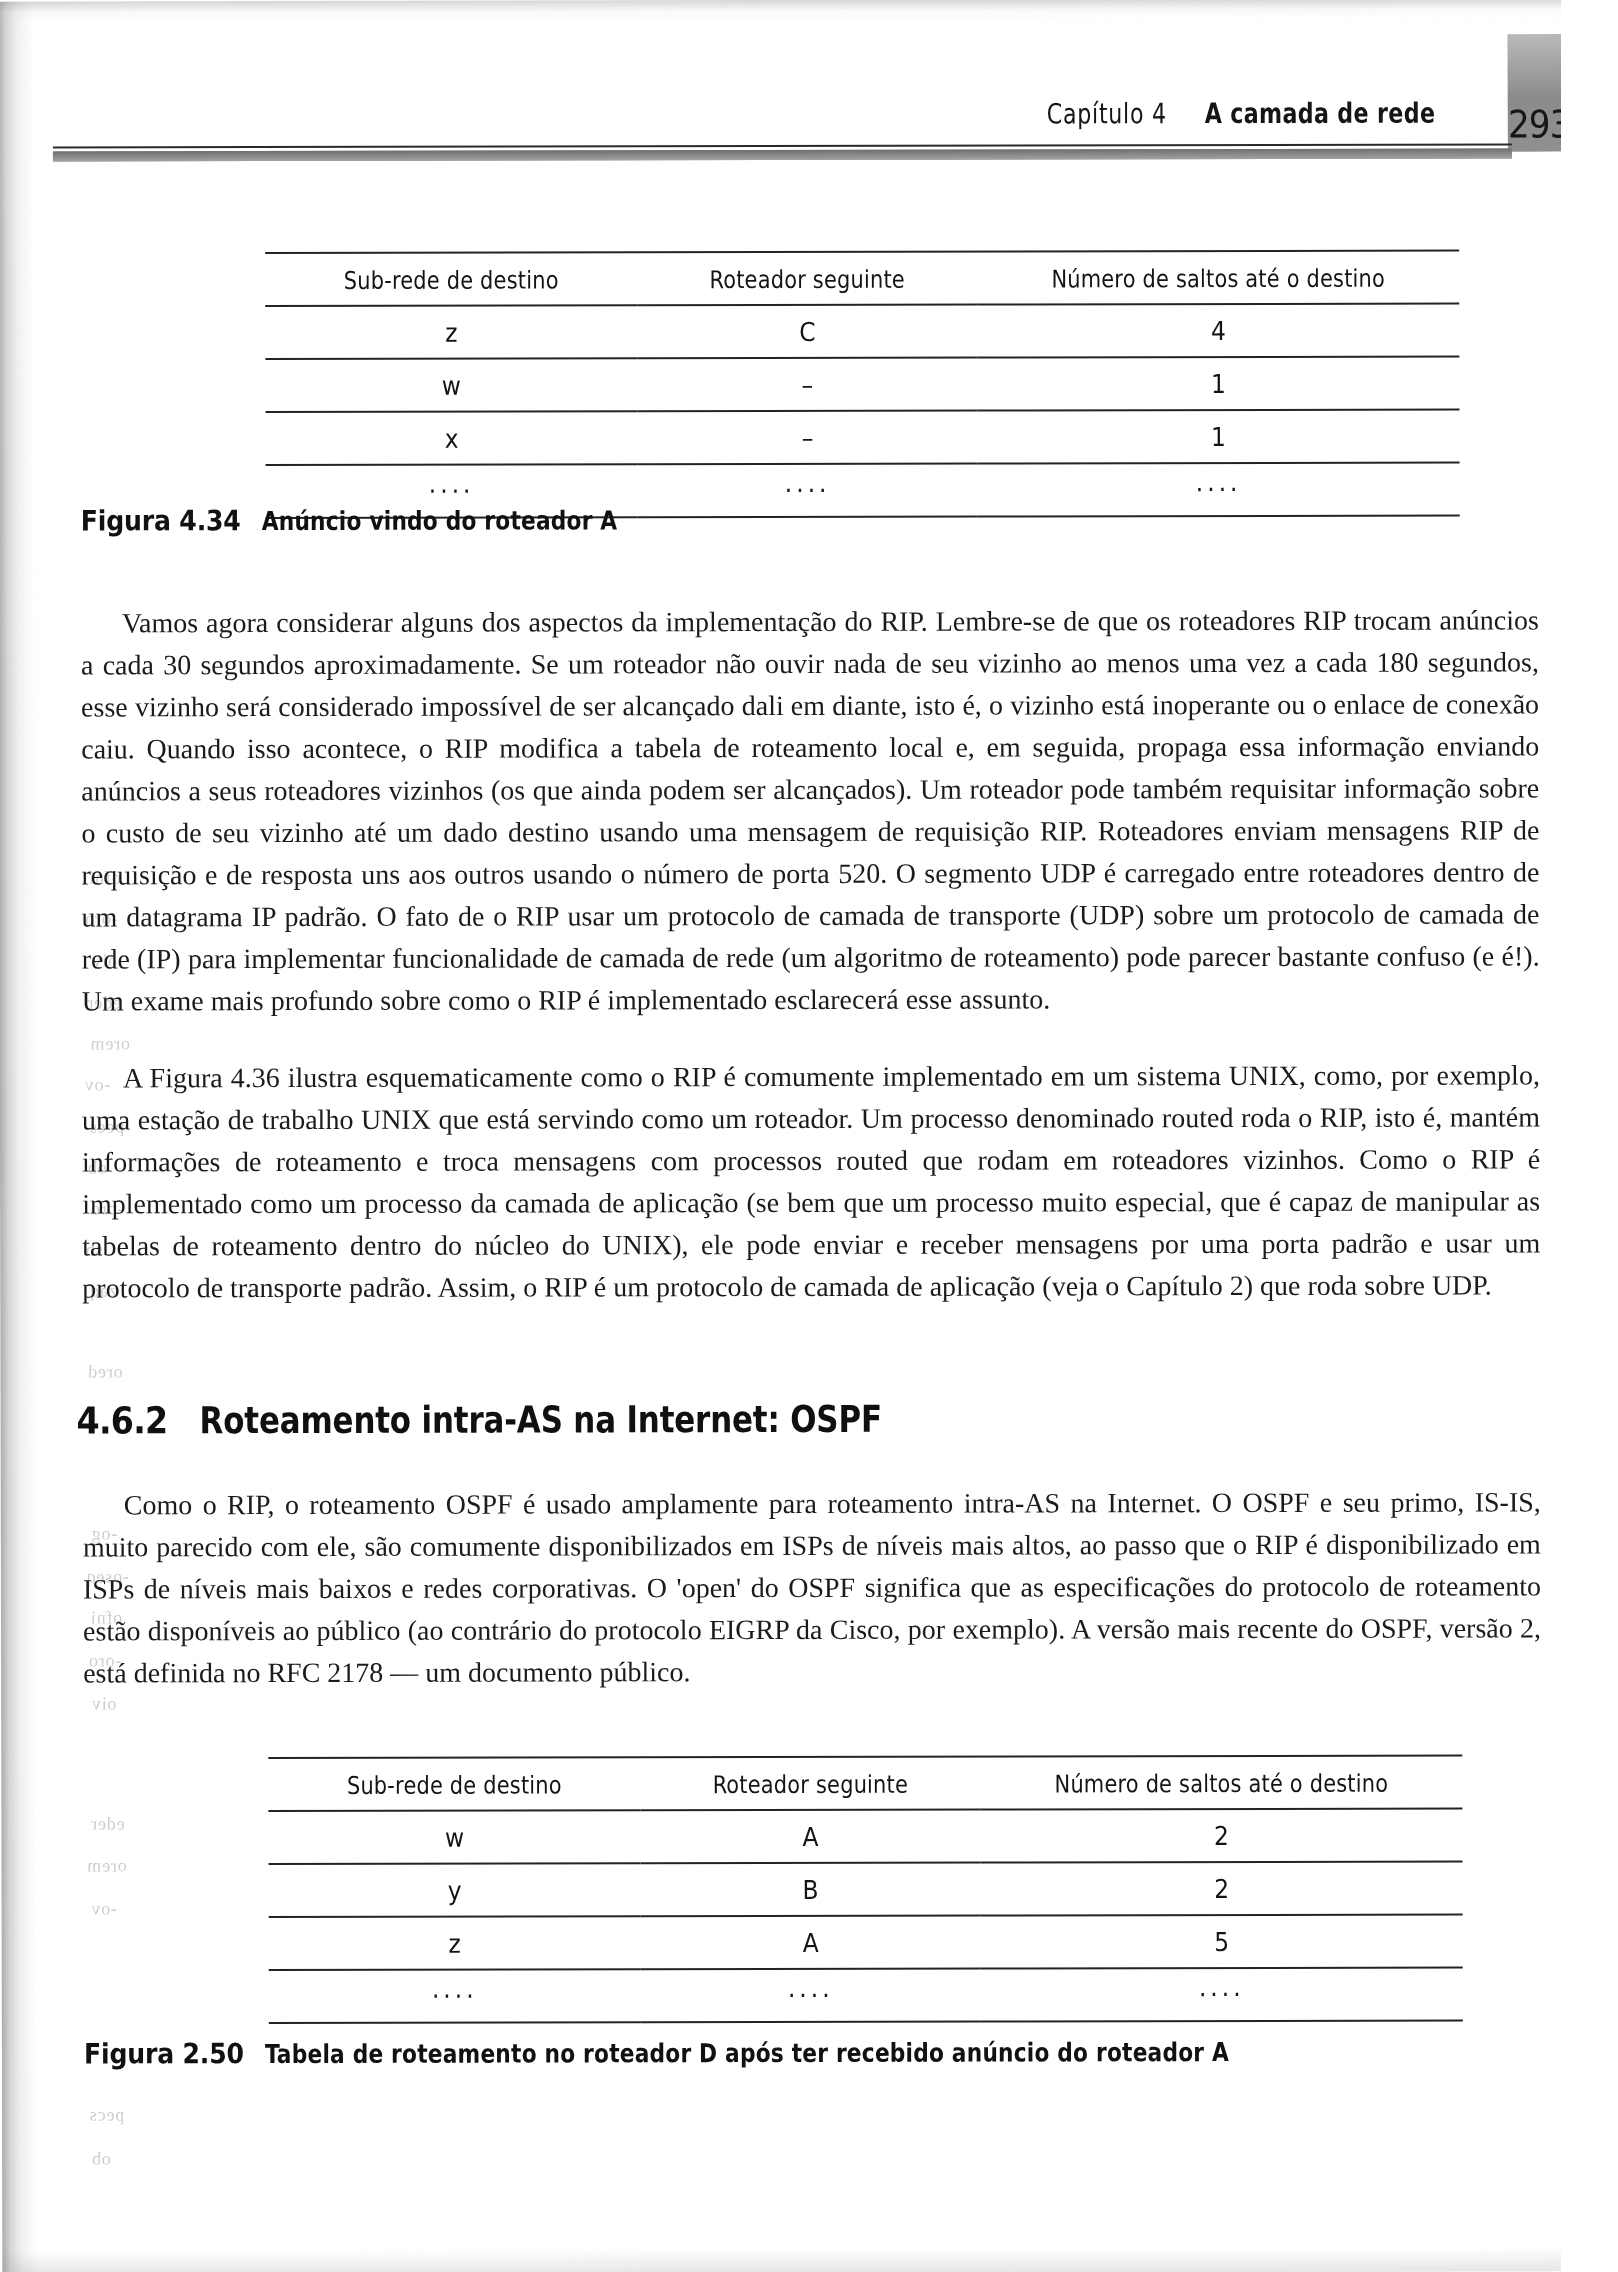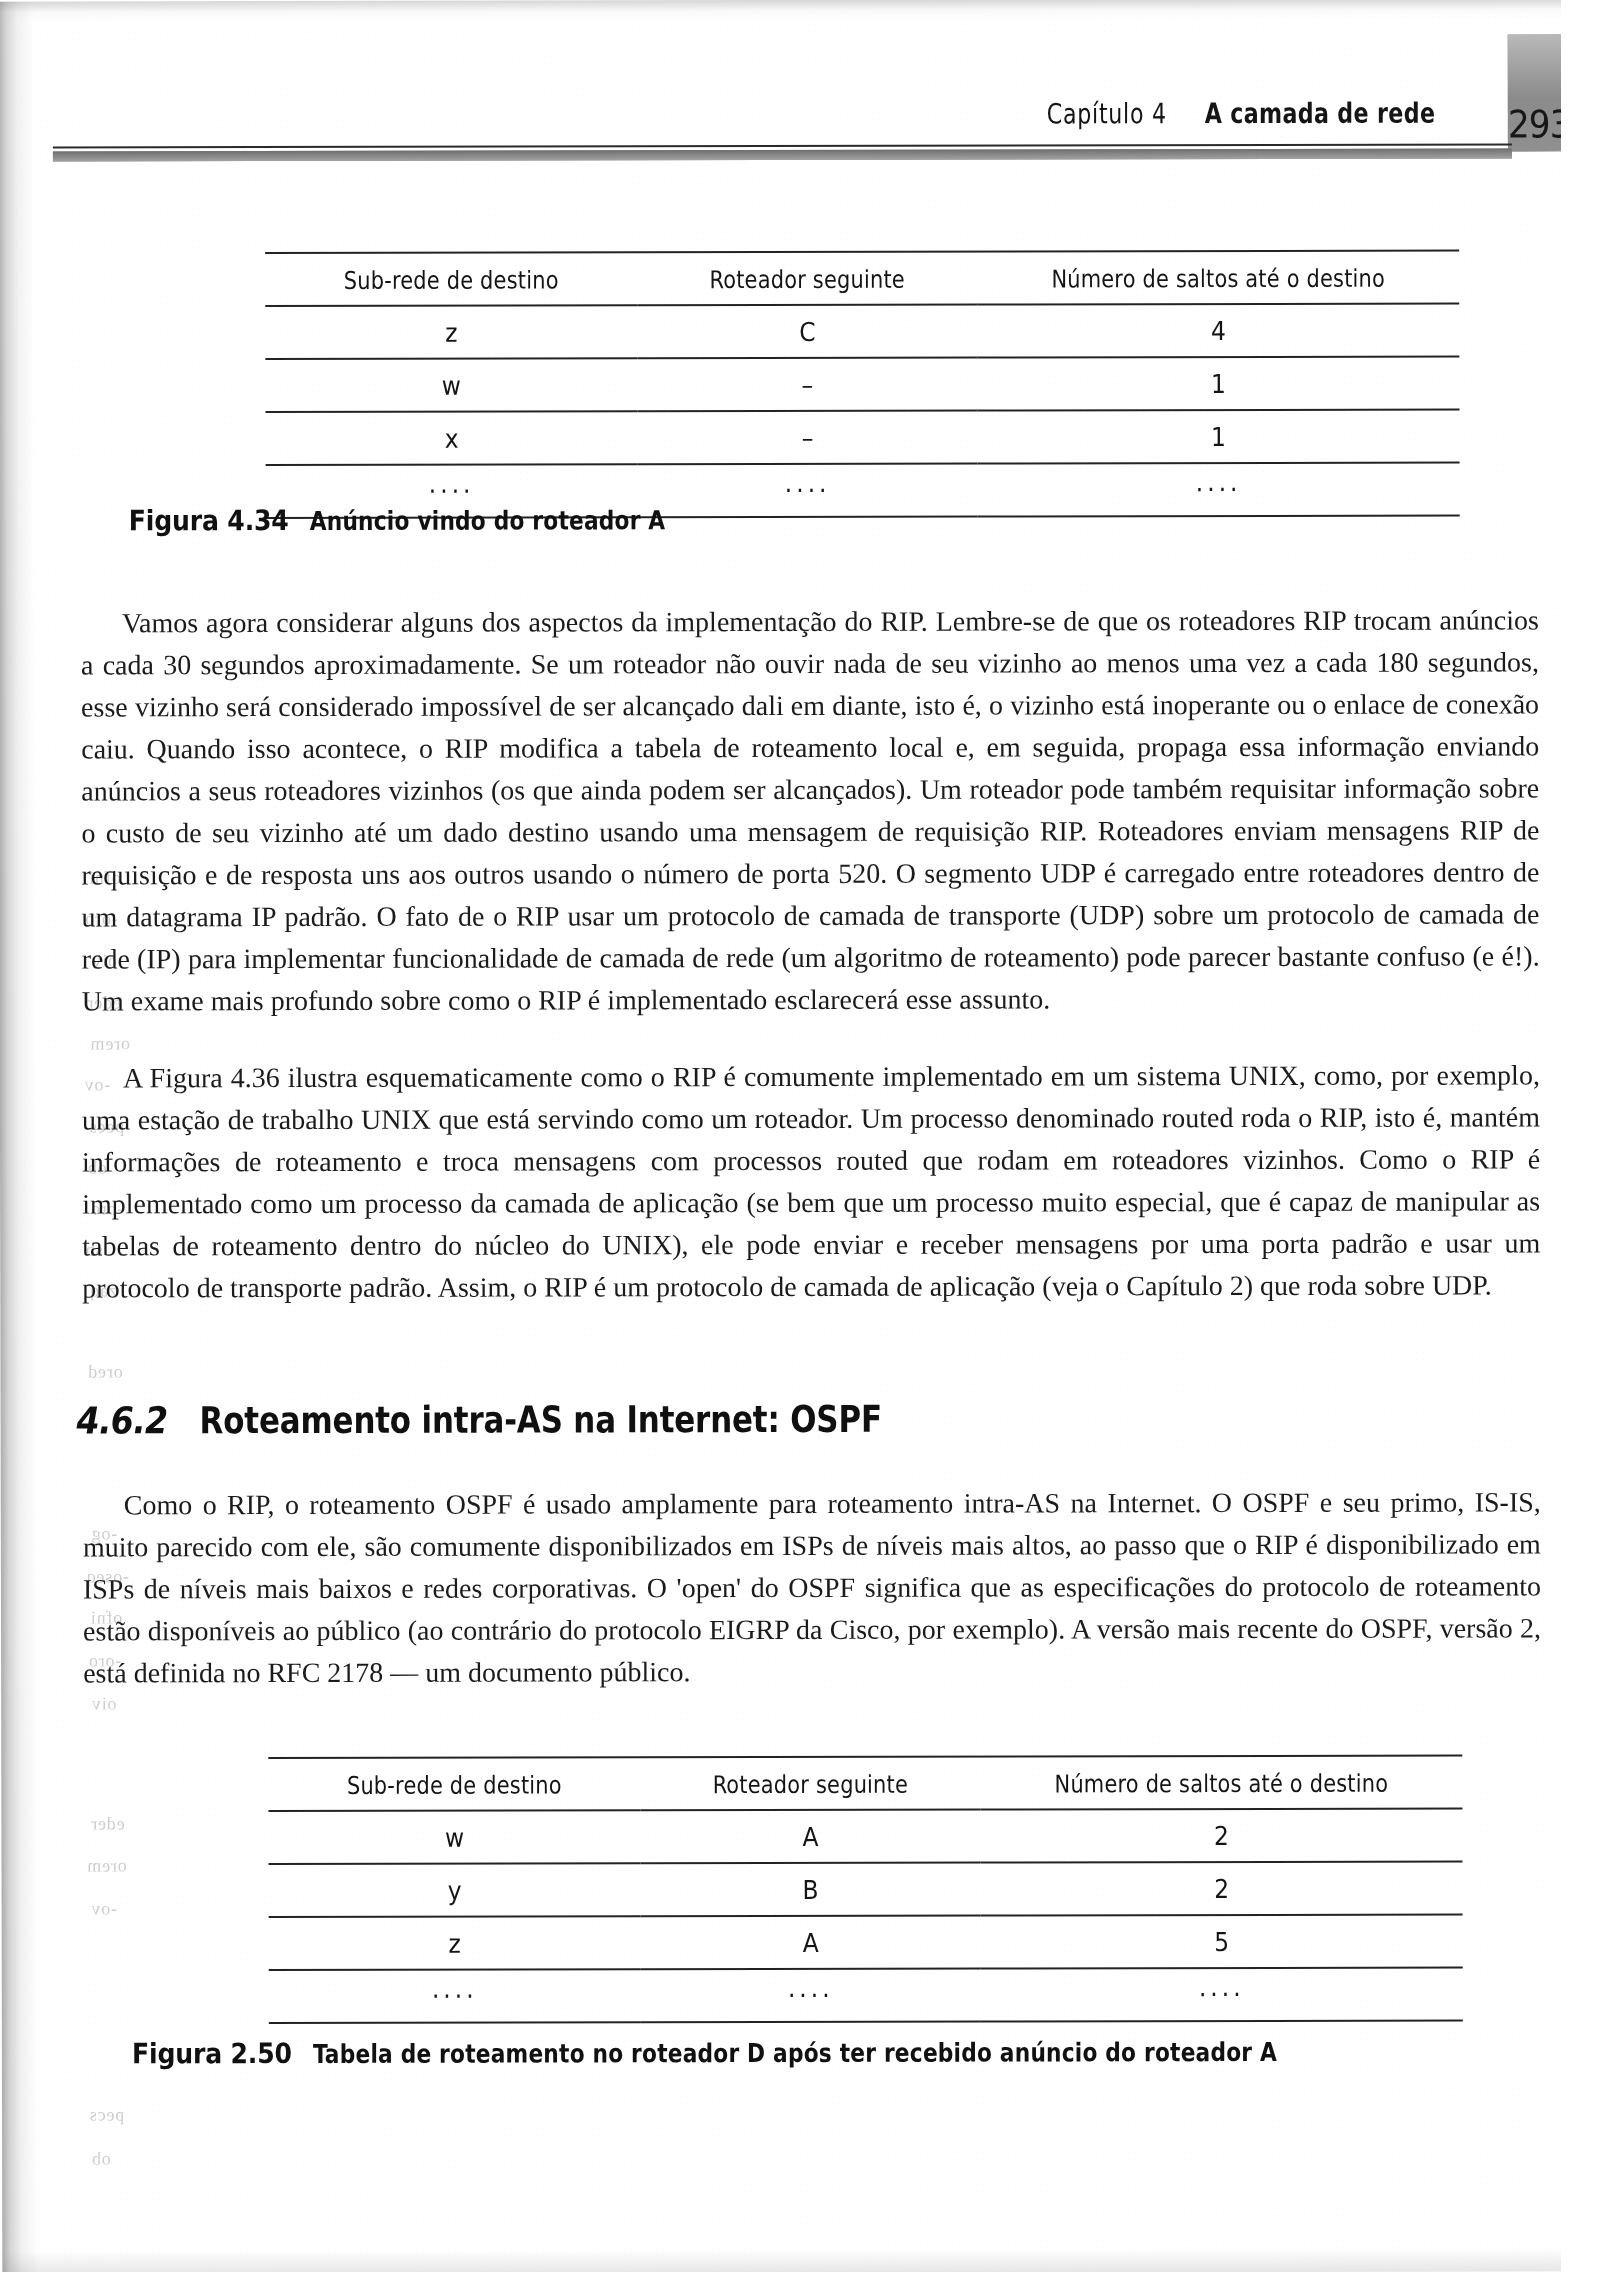--- a/index.html
+++ b/index.html
@@ -194,21 +194,20 @@
     font-family: "DejaVu Sans Condensed", "Liberation Sans Narrow", "Liberation Sans", sans-serif;
     font-size: 26px;
     color: #111;
     white-space: nowrap;
     letter-spacing: 0.2px;
   }
   .fig-caption .fignum {
     font-weight: 700;
     font-size: 28px;
     letter-spacing: -0.2px;
-    margin-left: 48px;
   }
   .fig-caption .captxt {
     display: inline-block;
     margin-left: 20.6px;
     font-weight: 700;
     transform: scaleX(.93);
     transform-origin: left center;
   }
 
   
@@ -232,21 +231,21 @@
   .sec-head {
     position: absolute;
     left: 76px;
     font-family: "DejaVu Sans Condensed", "Liberation Sans Narrow", "Liberation Sans", sans-serif;
     font-weight: 700;
     font-size: 37px;
     color: #101010;
     white-space: nowrap;
     letter-spacing: -0.2px;
   }
-  .sec-head .sec-num { letter-spacing: -0.8px; font-style: italic; }
+  .sec-head .sec-num { letter-spacing: -0.8px; }
   .sec-head .sec-title {
     display: inline-block;
     margin-left: 32px;
     transform: scaleX(.93);
     transform-origin: left center;
   }
 
   
   #tilt {
     position: absolute;

